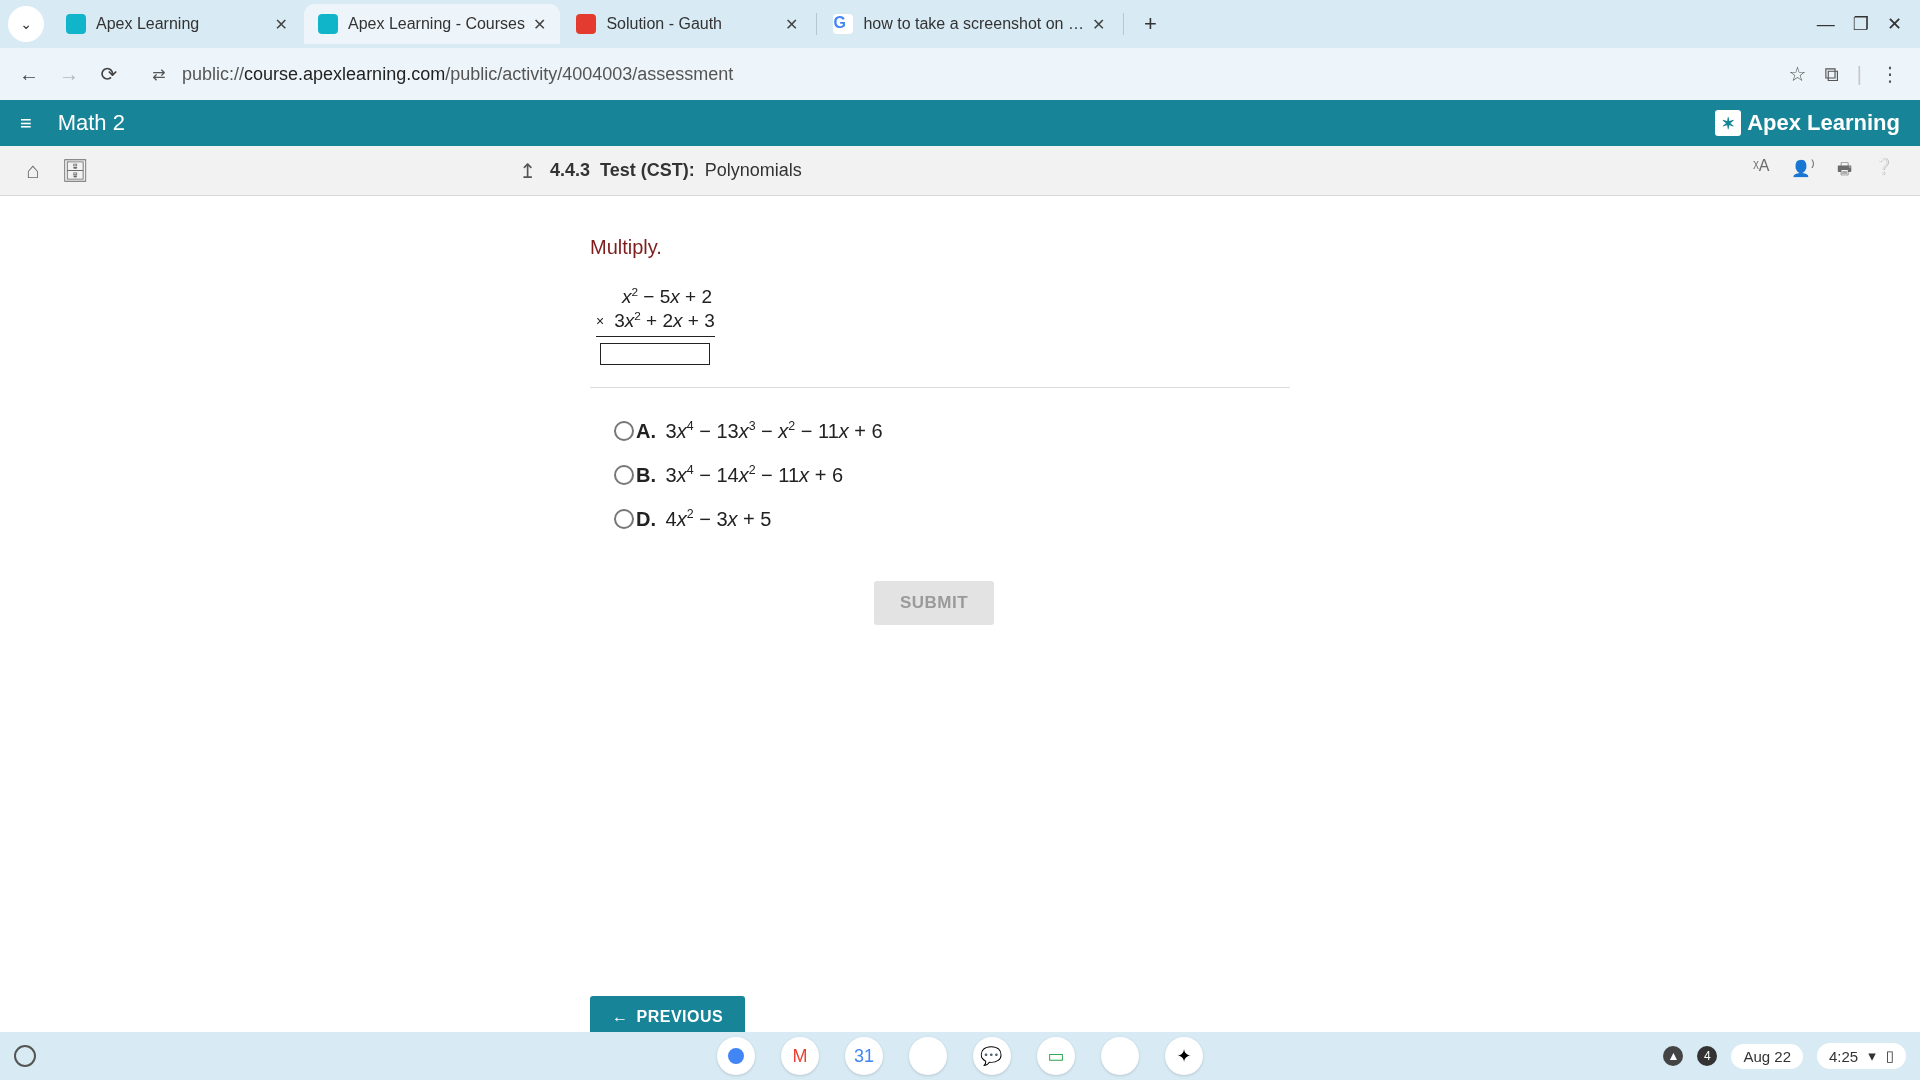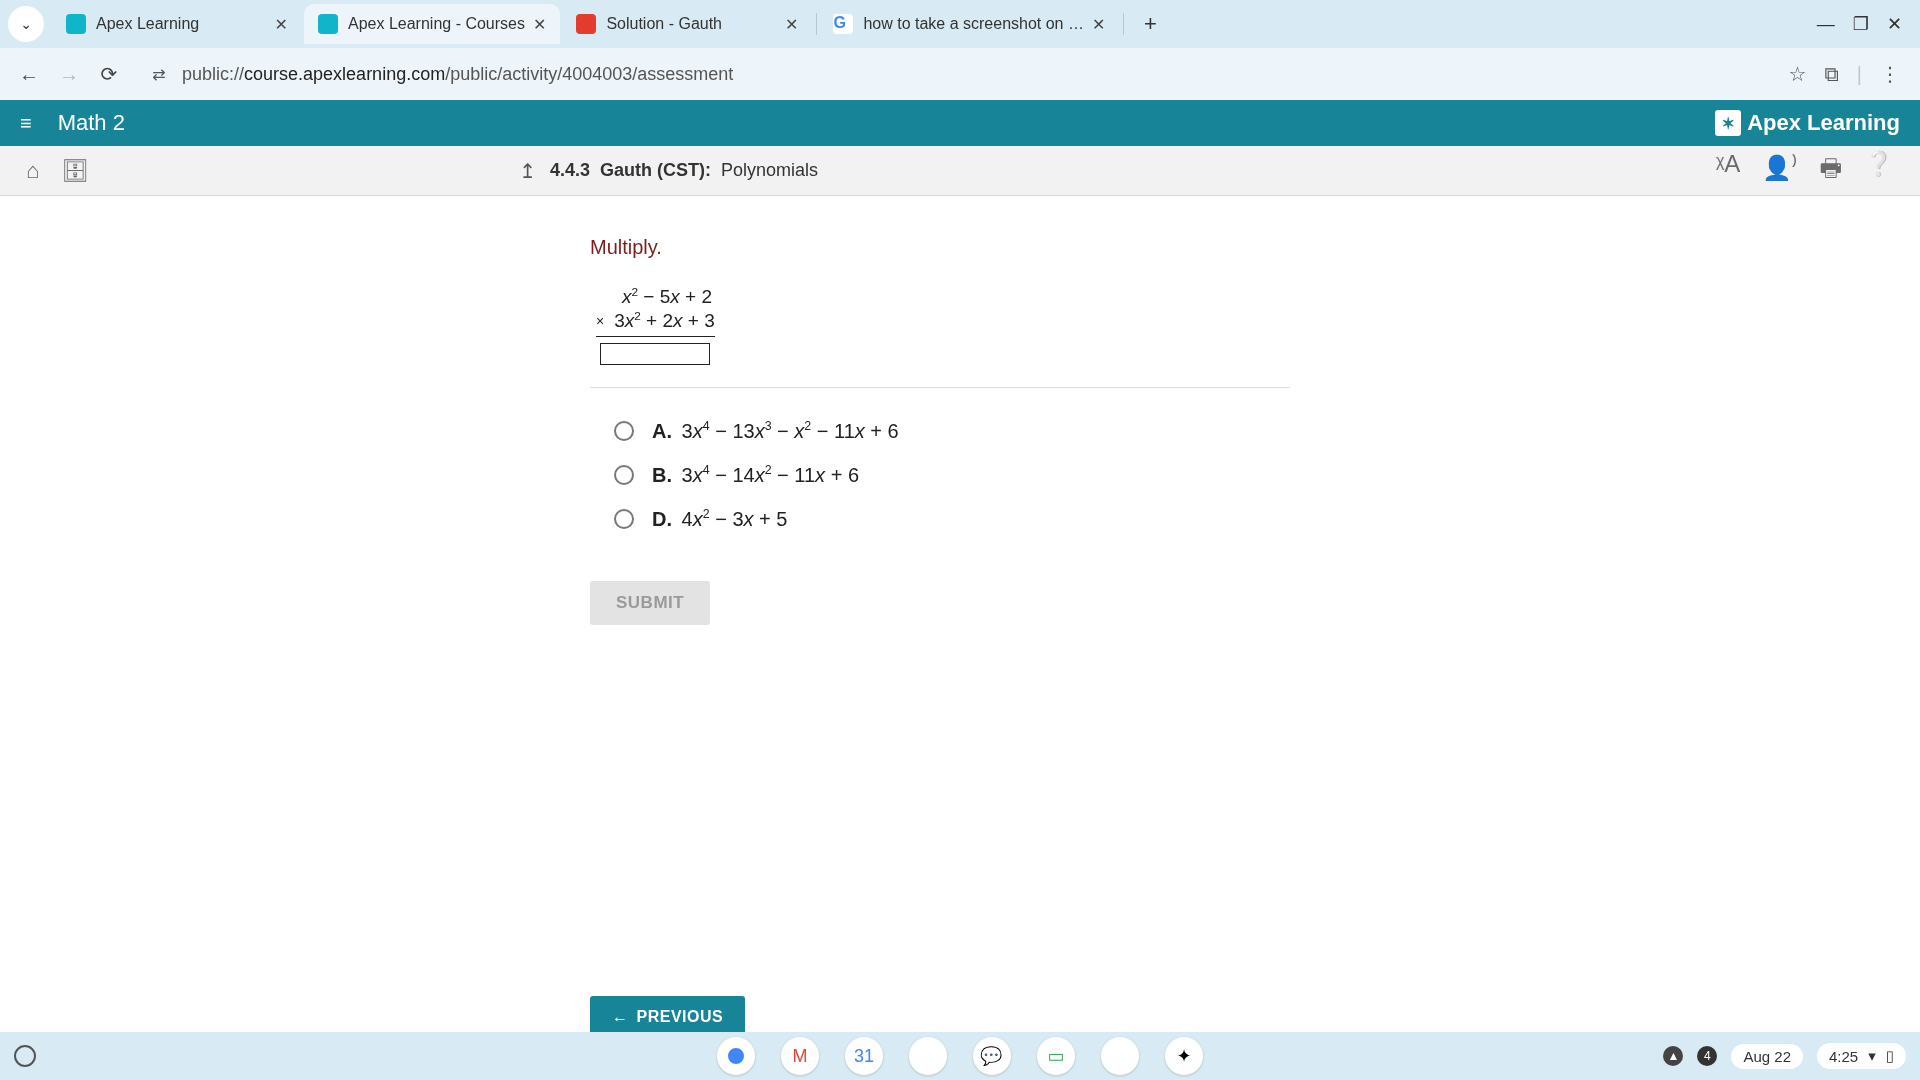--- a/index.html
+++ b/index.html
@@ -35,43 +35,43 @@
 .app-header .brand { margin-left:auto; display:flex; align-items:center; gap:6px; font-size:22px; font-weight:600; }
 .app-header .brand .logo { width:26px; height:26px; background:#fff; border-radius:3px; display:inline-flex; align-items:center; justify-content:center; color:#178498; font-size:16px; }
 
 
 .sub-header { background:#f2f2f2; height:50px; display:flex; align-items:center; padding:0 26px; border-bottom:1px solid #d9d9d9; color:#555; }
 .sub-header .left-icons { display:flex; gap:22px; font-size:22px; color:#6b6b6b; }
 .sub-header .crumb { margin-left: 430px; display:flex; align-items:center; gap:14px; font-size:18px; color:#333; }
 .sub-header .crumb .up { font-size:20px; color:#555; }
 .sub-header .crumb .code { font-weight:700; }
 .sub-header .crumb .kind { font-weight:700; }
-.sub-header .right-icons { margin-left:auto; display:flex; gap:22px; font-size:24px; color:#6b6b6b; }
+.sub-header .right-icons { margin-left:auto; display:flex; gap:22px; font-size:16px; color:#6b6b6b; }
 
 
 .content { position:relative; padding: 40px 0 0 0; }
 .qwrap { width: 700px; margin-left: 590px; }
 .qtitle { font-size:22px; font-weight:700; color:#222; margin-bottom: 26px; }
 .prompt { font-size:20px; color:#7f1d1d; margin-bottom: 26px; }
 .mathblock { font-family: "Times New Roman", Times, serif; font-size:19px; color:#222; margin-bottom: 22px; margin-left: 6px;}
 .mathblock .row1 { padding-left: 26px; }
 .mathblock .row2 { border-bottom: 1.5px solid #222; display:inline-block; padding-bottom:4px; }
 .mathblock .row2 .xmark { font-size:14px; margin-right:10px; position:relative; top:-1px; }
 .answerbox { width:110px; height:22px; border:1.5px solid #222; margin-top:6px; margin-left:4px; }
 sup { font-size:0.62em; vertical-align: super; }
 .mi { font-style: italic; }
 
 hr.sep { border:none; border-top:1px solid #dcdcdc; margin: 22px 0 22px 0; }
 
 .choices { margin-left: 24px; }
-.choice { display:flex; align-items:center; gap:18px; padding:10px 0; font-size:20px; font-family:"Times New Roman", Times, serif; color:#222; }
+.choice { display:flex; align-items:center; gap:2px; padding:10px 0; font-size:20px; font-family:"Times New Roman", Times, serif; color:#222; }
 .choice .radio { width:20px; height:20px; border:2px solid #777; border-radius:50%; flex-shrink:0; }
 .choice .lab { font-family: Arial, Helvetica, sans-serif; font-weight:700; margin-right:4px; }
 
-.submit-wrap { display:flex; justify-content:flex-start; margin-top: 40px; padding-right: 12px; }
+.submit-wrap { display:flex; justify-content:center; margin-top: 40px; padding-right: 12px; }
 .submit-btn { background:#e3e3e3; color:#9a9a9a; font-size:17px; letter-spacing:0.5px; padding:12px 26px; border:none; border-radius:3px; font-weight:600; }
 
 .prev-btn-wrap { position: fixed; left: 590px; bottom: 42px; }
 .prev-btn { background:#178498; color:#fff; border:none; padding:12px 22px; font-size:16px; font-weight:600; border-radius:3px; display:flex; align-items:center; gap:8px; letter-spacing:0.5px; }
 
 
 .taskbar { position:fixed; left:0; right:0; bottom:0; height:48px; background:#d8eaf3; display:flex; align-items:center; padding:0 14px; }
 .taskbar .start { width:22px; height:22px; border:2px solid #555; border-radius:50%; }
 .taskbar .center-icons { position:absolute; left:50%; transform:translateX(-50%); display:flex; gap:26px; align-items:center; }
 .taskbar .center-icons .ic { width:38px; height:38px; border-radius:50%; background:#fff; display:flex; align-items:center; justify-content:center; box-shadow: 0 1px 3px rgba(0,0,0,0.15); font-size:18px; }
@@ -168,21 +168,21 @@
 
 <div class="sub-header">
   <div class="left-icons">
     <span>⌂</span>
     <span>🗄</span>
   </div>
   <div class="crumb">
     <span class="up">↥</span>
     <span>
       <span class="code">4.4.3</span>
-      &nbsp;<span class="kind">Gauth (CST):</span>
+      &nbsp;<span class="kind">Test (CST):</span>
       &nbsp;<span>Polynomials</span>
     </span>
   </div>
   <div class="right-icons">
     <span>ᵡA</span>
     <span>👤⁾</span>
     <span>🖶</span>
     <span>❔</span>
   </div>
 </div>

